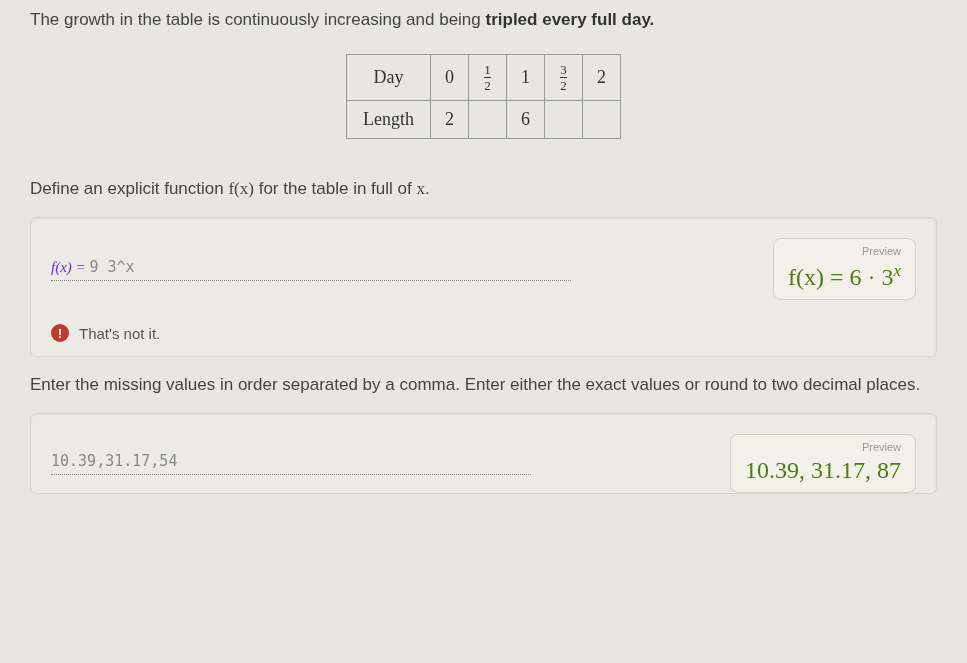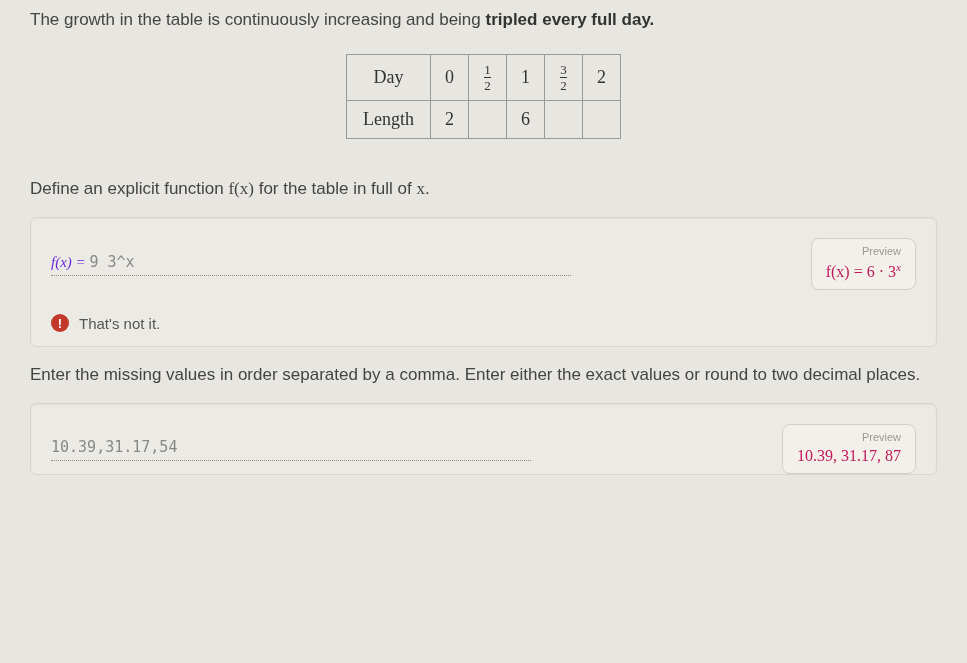--- a/index.html
+++ b/index.html
@@ -105,22 +105,22 @@
     text-align: right;
   }
   .preview-label {
     font-size: 11px;
     color: #999;
     margin-bottom: 4px;
     text-align: right;
   }
   .preview-math {
     font-family: "Times New Roman", serif;
-    font-size: 16px;
-    color: #be185d;
+    font-size: 24px;
+    color: #4d7c0f;
   }
   .sup { vertical-align: super; font-size: 0.7em; font-style: italic;}
   
   .feedback {
     margin-top: 24px;
     display:flex;
     align-items:center;
     gap:10px;
     font-size: 15px;
     color: #555;

